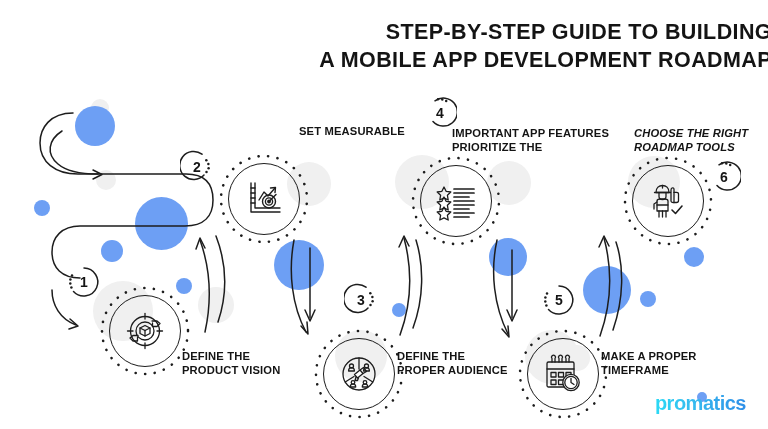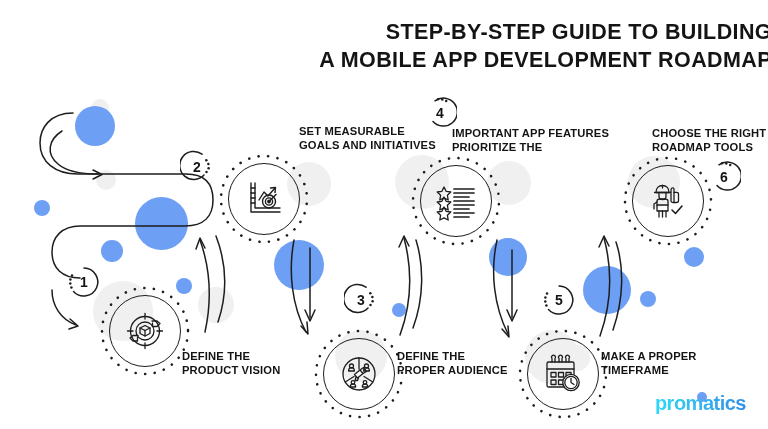--- a/index.html
+++ b/index.html
@@ -229,21 +229,20 @@
     <circle cx="26.5" cy="22.0" r="1.25" fill="#1d1d1d"></circle>
     <circle cx="28.6" cy="18.3" r="1.25" fill="#1d1d1d"></circle>
     <circle cx="28.4" cy="14.0" r="1.25" fill="#1d1d1d"></circle>
     <circle cx="26.3" cy="10.2" r="1.25" fill="#1d1d1d"></circle>
   </svg>
   <div class="badge" style="left:180px; top:150px;">
     <div class="num">2</div>
   </div>
   <div class="step-label" style="left:262px; top:124px;margin-left:37px;">
     <span>SET MEASURABLE</span>
-    <span>GOALS AND INITIATIVES</span>
   </div>
 
   <svg class="dot-ring" style="left:313px; top:328px;" viewBox="0 0 92 92">
     <circle cx="46" cy="46" r="43" fill="none" stroke="#1d1d1d" stroke-width="2.6" stroke-linecap="round" stroke-dasharray="0.1 9.5" stroke-dashoffset="10"></circle>
   </svg>
   <div class="icon-bubble" style="left:323px; top:338px;">
     <svg width="46" height="46" viewBox="0 0 46 46">
       <g fill="none" stroke="#1d1d1d" stroke-width="1.3" stroke-linejoin="round" stroke-linecap="round">
         <circle cx="23" cy="23" r="16"></circle>
         <path d="M23,7 L23,18"></path>
@@ -382,20 +381,20 @@
   </div>
   <svg class="badge" style="left:707px; top:160px;" viewBox="0 0 34 34">
     <path d="M12,4.8 A14,14 0 1 1 10,25.5" fill="none" stroke="#1d1d1d" stroke-width="1.5" stroke-linecap="round"></path>
     <circle cx="15.0" cy="3.3" r="1.25" fill="#1d1d1d"></circle>
     <circle cx="19.3" cy="3.4" r="1.25" fill="#1d1d1d"></circle>
     <circle cx="23.2" cy="5.0" r="1.25" fill="#1d1d1d"></circle>
   </svg>
   <div class="badge" style="left:707px; top:160px;">
     <div class="num">6</div>
   </div>
-  <div class="step-label" style="left:652px; top:126px;">
+  <div class="step-label" style="left:634px; top:126px;font-style:italic;">
     <span>CHOOSE THE RIGHT</span>
     <span>ROADMAP TOOLS</span>
   </div>
 
   <div class="logo">promatics</div>
 
 </div>
 
 </body></html>

